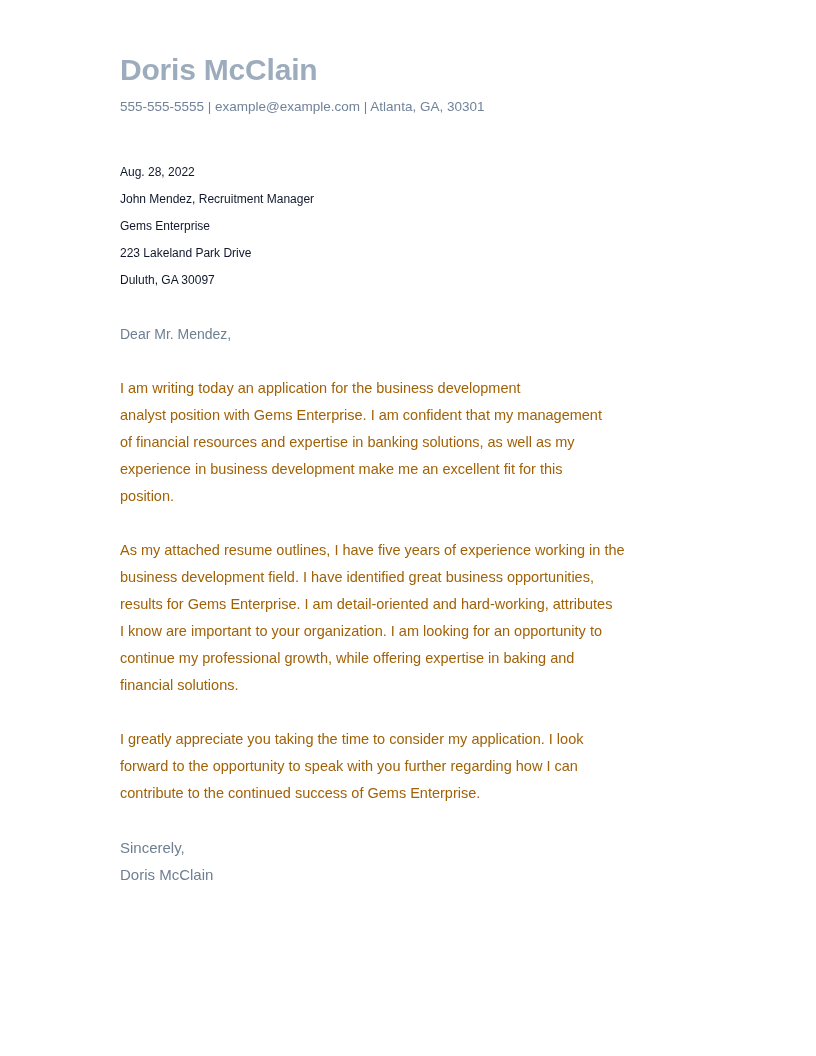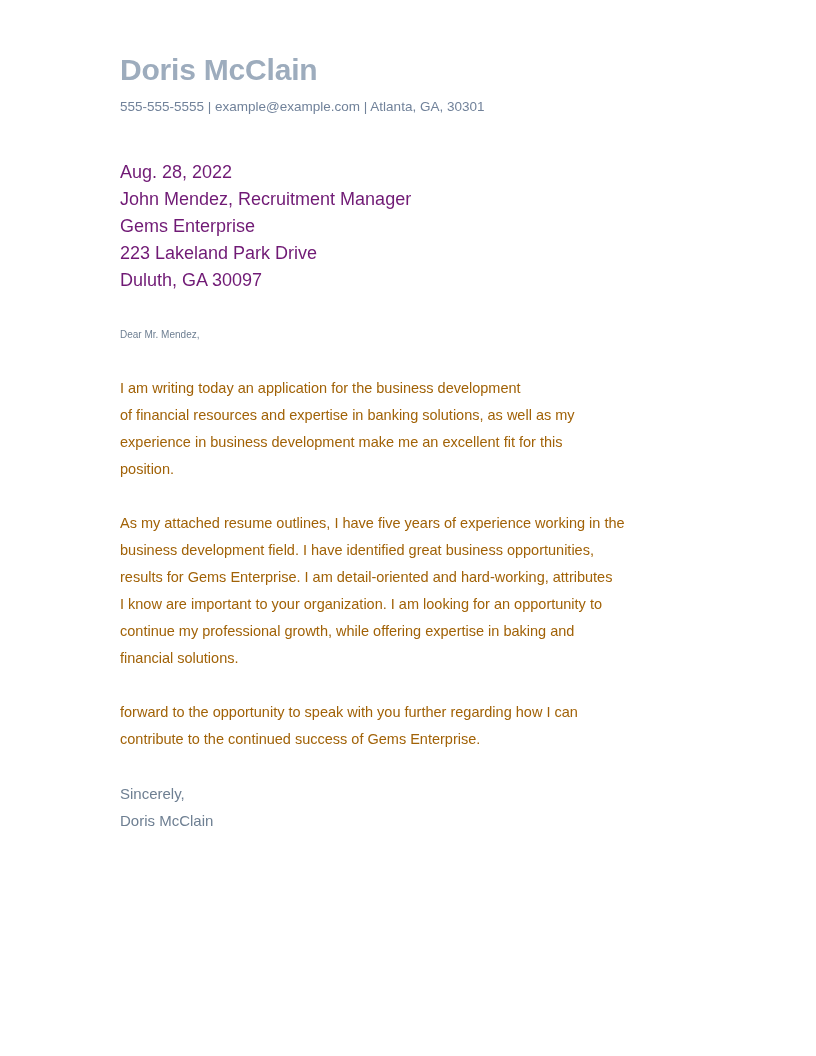--- a/index.html
+++ b/index.html
@@ -50,30 +50,30 @@
     line-height: 20px;
     margin: 9px 0 0 0;
     white-space: nowrap;
   }
 
   
   .recipient-block {
     margin-top: 42px;
   }
   .recipient-line {
-    font-size: 18px;
-    color: #701a75;
+    font-size: 12px;
+    color: #0f172a;
     line-height: 27px;
     white-space: nowrap;
   }
 
   
   .salutation {
     margin-top: 27px;
-    font-size: 10px;
+    font-size: 14px;
     color: #6e7f92;
     line-height: 27px;
   }
 
   
   .body-paragraph {
     margin-top: 27px;
   }
   .body-line {
     font-size: 14.5px;
@@ -109,35 +109,37 @@
       <div class="recipient-line">John Mendez, Recruitment Manager</div>
       <div class="recipient-line">Gems Enterprise</div>
       <div class="recipient-line">223 Lakeland Park Drive</div>
       <div class="recipient-line">Duluth, GA 30097</div>
     </div>
 
     <div class="salutation">Dear Mr. Mendez,</div>
 
     <div class="body-paragraph">
       <div class="body-line">I am writing today an application for the business development</div>
+      <div class="body-line">analyst position with Gems Enterprise. I am confident that my management</div>
       <div class="body-line">of financial resources and expertise in banking solutions, as well as my</div>
       <div class="body-line">experience in business development make me an excellent fit for this</div>
       <div class="body-line">position.</div>
     </div>
 
     <div class="body-paragraph">
       <div class="body-line">As my attached resume outlines, I have five years of experience working in the</div>
       <div class="body-line">business development field. I have identified great business opportunities,</div>
       <div class="body-line">results for Gems Enterprise. I am detail-oriented and hard-working, attributes</div>
       <div class="body-line">I know are important to your organization. I am looking for an opportunity to</div>
       <div class="body-line">continue my professional growth, while offering expertise in baking and</div>
       <div class="body-line">financial solutions.</div>
     </div>
 
     <div class="body-paragraph">
+      <div class="body-line">I greatly appreciate you taking the time to consider my application. I look</div>
       <div class="body-line">forward to the opportunity to speak with you further regarding how I can</div>
       <div class="body-line">contribute to the continued success of Gems Enterprise.</div>
     </div>
 
     <div class="closing-block">
       <div class="closing-line">Sincerely,</div>
       <div class="closing-line">Doris McClain</div>
     </div>
 
   </div>

